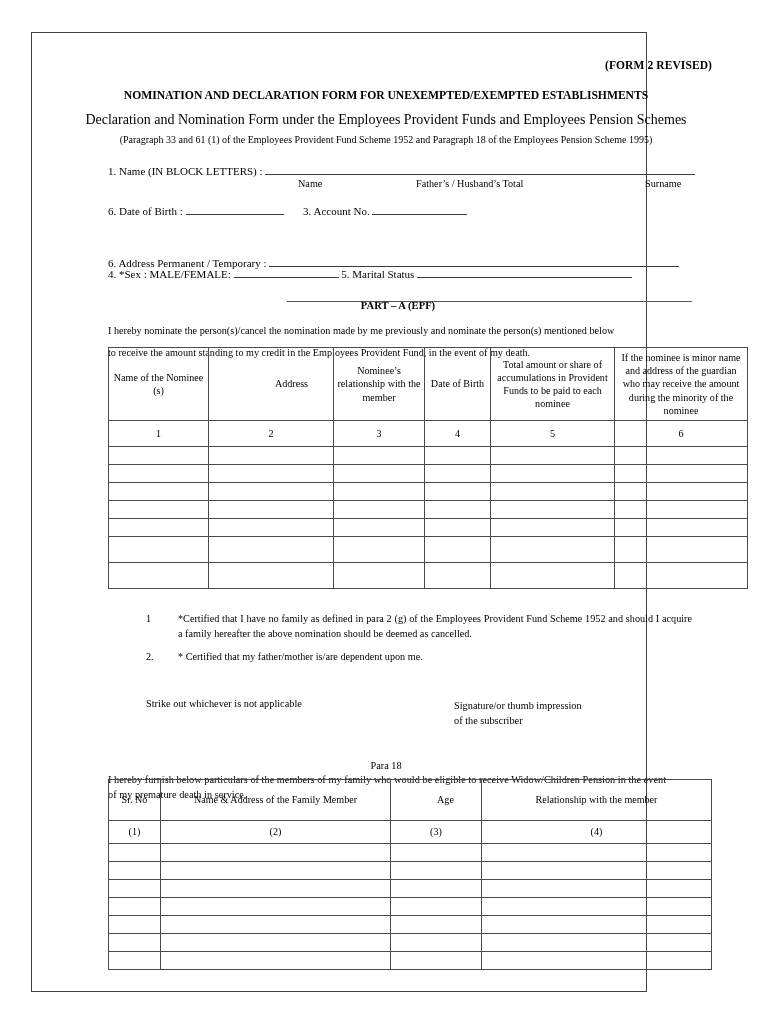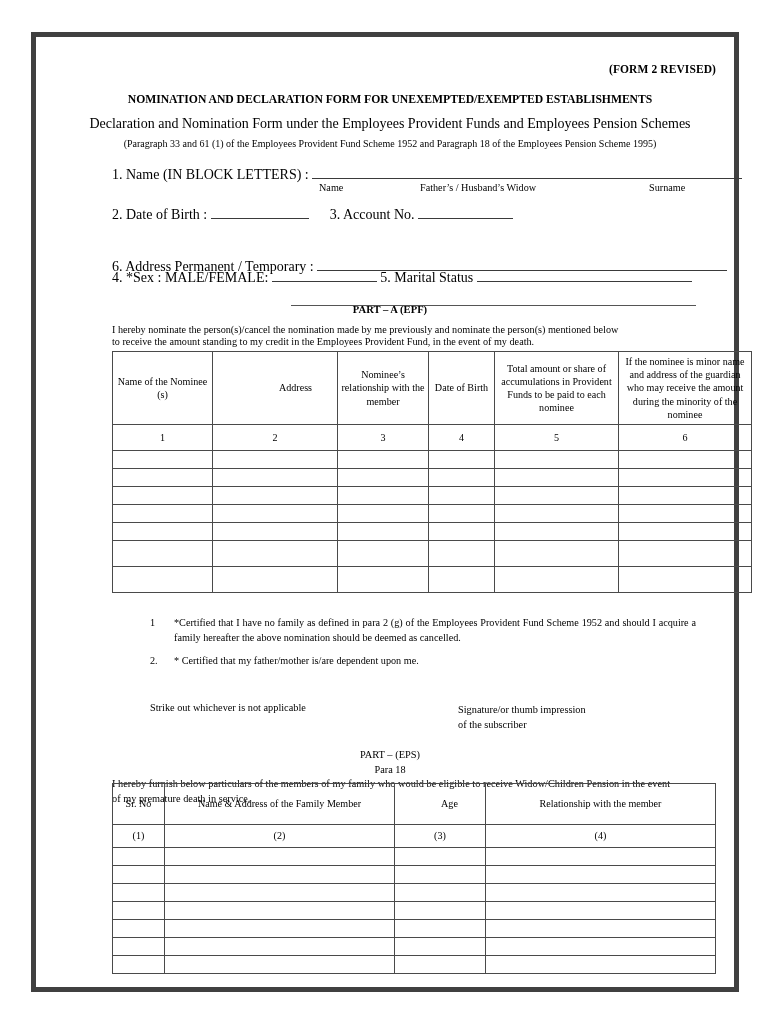--- a/index.html
+++ b/index.html
@@ -12,23 +12,23 @@
     height: 1024px;
     font-family: "Liberation Serif", "DejaVu Serif", serif;
     color: #000000;
     position: relative;
     overflow: hidden;
   }
   .page-frame {
     position: absolute;
     left: 31px;
     top: 32px;
-    width: 708px;
+    width: 616px;
     height: 960px;
-    border: 5px solid #404040;
+    border: 1px solid #404040;
     box-sizing: border-box;
   }
   .content {
     position: absolute;
     left: 0;
     top: 0;
     width: 708px;
     height: 960px;
   }
   
@@ -63,21 +63,21 @@
     left: 84px;
     top: 99px;
     width: 540px;
     text-align: center;
     font-size: 10px;
     line-height: 15px;
   }
   
   .field-row {
     position: absolute;
-    font-size: 14px;
+    font-size: 11px;
     white-space: nowrap;
     font-family: Liberation Serif, serif;
   }
   .blank {
     display: inline-block;
     border-bottom: 1px solid #3a3a3a;
     height: 11px;
     vertical-align: baseline;
   }
   .caption-row {
@@ -92,34 +92,34 @@
     position: absolute;
     left: 255px;
     top: 268px;
     width: 405px;
     border-bottom: 1px solid #555555;
     height: 0;
   }
   
   .part-a-title {
     position: absolute;
-    left: 0;
+    left: 12px;
     top: 267px;
     width: 708px;
     text-align: center;
     font-size: 10.6px;
     font-weight: bold;
   }
   .para-a {
     position: absolute;
     left: 76px;
     top: 287px;
     width: 512px;
     font-size: 10.2px;
-    line-height: 12px;
+    line-height: 22px;
   }
   
   table.form-table {
     position: absolute;
     border-collapse: collapse;
     table-layout: fixed;
     border: 1.6px solid #1a1a1a;
   }
   table.form-table td {
     border: 1px solid #4a4a4a;
@@ -157,21 +157,21 @@
     font-size: 10.2px;
     line-height: 14.5px;
   }
   .note .marker {
     position: absolute;
     left: 0;
     top: 0;
   }
   .note .note-text {
     display: block;
-    margin-left: 24px;
+    margin-left: 32px;
     text-align: justify;
   }
   #note-1 { left: 114px; top: 579px; width: 546px; }
   #note-2 { left: 114px; top: 617px; width: 546px; }
   .strike-note {
     position: absolute;
     left: 114px;
     top: 665px;
     font-size: 10.3px;
   }
@@ -219,27 +219,27 @@
     <div class="form-code">(FORM 2 REVISED)</div>
     <div class="main-title">NOMINATION AND DECLARATION FORM FOR UNEXEMPTED/EXEMPTED ESTABLISHMENTS</div>
     <div class="subtitle-1">Declaration and Nomination Form under the Employees Provident Funds and Employees Pension Schemes</div>
     <div class="subtitle-2">(Paragraph 33 and 61 (1) of the Employees Provident Fund Scheme 1952 and Paragraph 18 of the Employees Pension Scheme 1995)</div>
 
     <div class="field-row" style="left:76px; top:130px;">
       <span>1. Name (IN BLOCK LETTERS) :</span>
       <span class="blank" style="width:430px;"></span>
     </div>
     <div class="caption-row" style="left:76px; top:145px; width:556px;">
-      <span style="left:207px;">Name</span>
-      <span style="left:308px;">Father’s / Husband’s Widow</span>
+      <span style="left:190px;">Name</span>
+      <span style="left:308px;">Father’s / Husband’s Total</span>
       <span style="left:537px;">Surname</span>
     </div>
 
     <div class="field-row" style="left:76px; top:170px;">
-      <span>2. Date of Birth :</span>
+      <span>6. Date of Birth :</span>
       <span class="blank" style="width:98px;"></span>
       <span style="display:inline-block; width:14px;"></span>
       <span>3. Account No.</span>
       <span class="blank" style="width:95px;"></span>
     </div>
 
     <div class="field-row" style="left:76px; top:196px;margin-top:37px;">
       <span>4. *Sex : MALE/FEMALE:</span>
       <span class="blank" style="width:105px;"></span>
       <span>5. Marital Status</span>
@@ -340,21 +340,20 @@
       <span class="marker">2.</span>
       <span class="note-text">* Certified that my father/mother is/are dependent upon me.</span>
     </div>
 
     <div class="strike-note">Strike out whichever is not applicable</div>
     <div class="signature-block">
       <div>Signature/or thumb impression</div>
       <div>of the subscriber</div>
     </div>
 
-    <div class="part-eps-title">PART – (EPS)</div>
     <div class="part-eps-para-no">Para 18</div>
     <div class="para-eps">I hereby furnish below particulars of the members of my family who would be eligible to receive Widow/Children Pension in the event of my premature death in service.</div>
 
     <table id="eps-table" class="form-table">
       <tbody>
         <tr>
           <td class="head-cell" style="width:45px;">Sr. No</td>
           <td class="head-cell" style="width:223px;">Name &amp; Address of the Family Member</td>
           <td class="head-cell" style="width:65px;padding-left:22px;">Age</td>
           <td class="head-cell" style="width:223px;">Relationship with the member</td>

